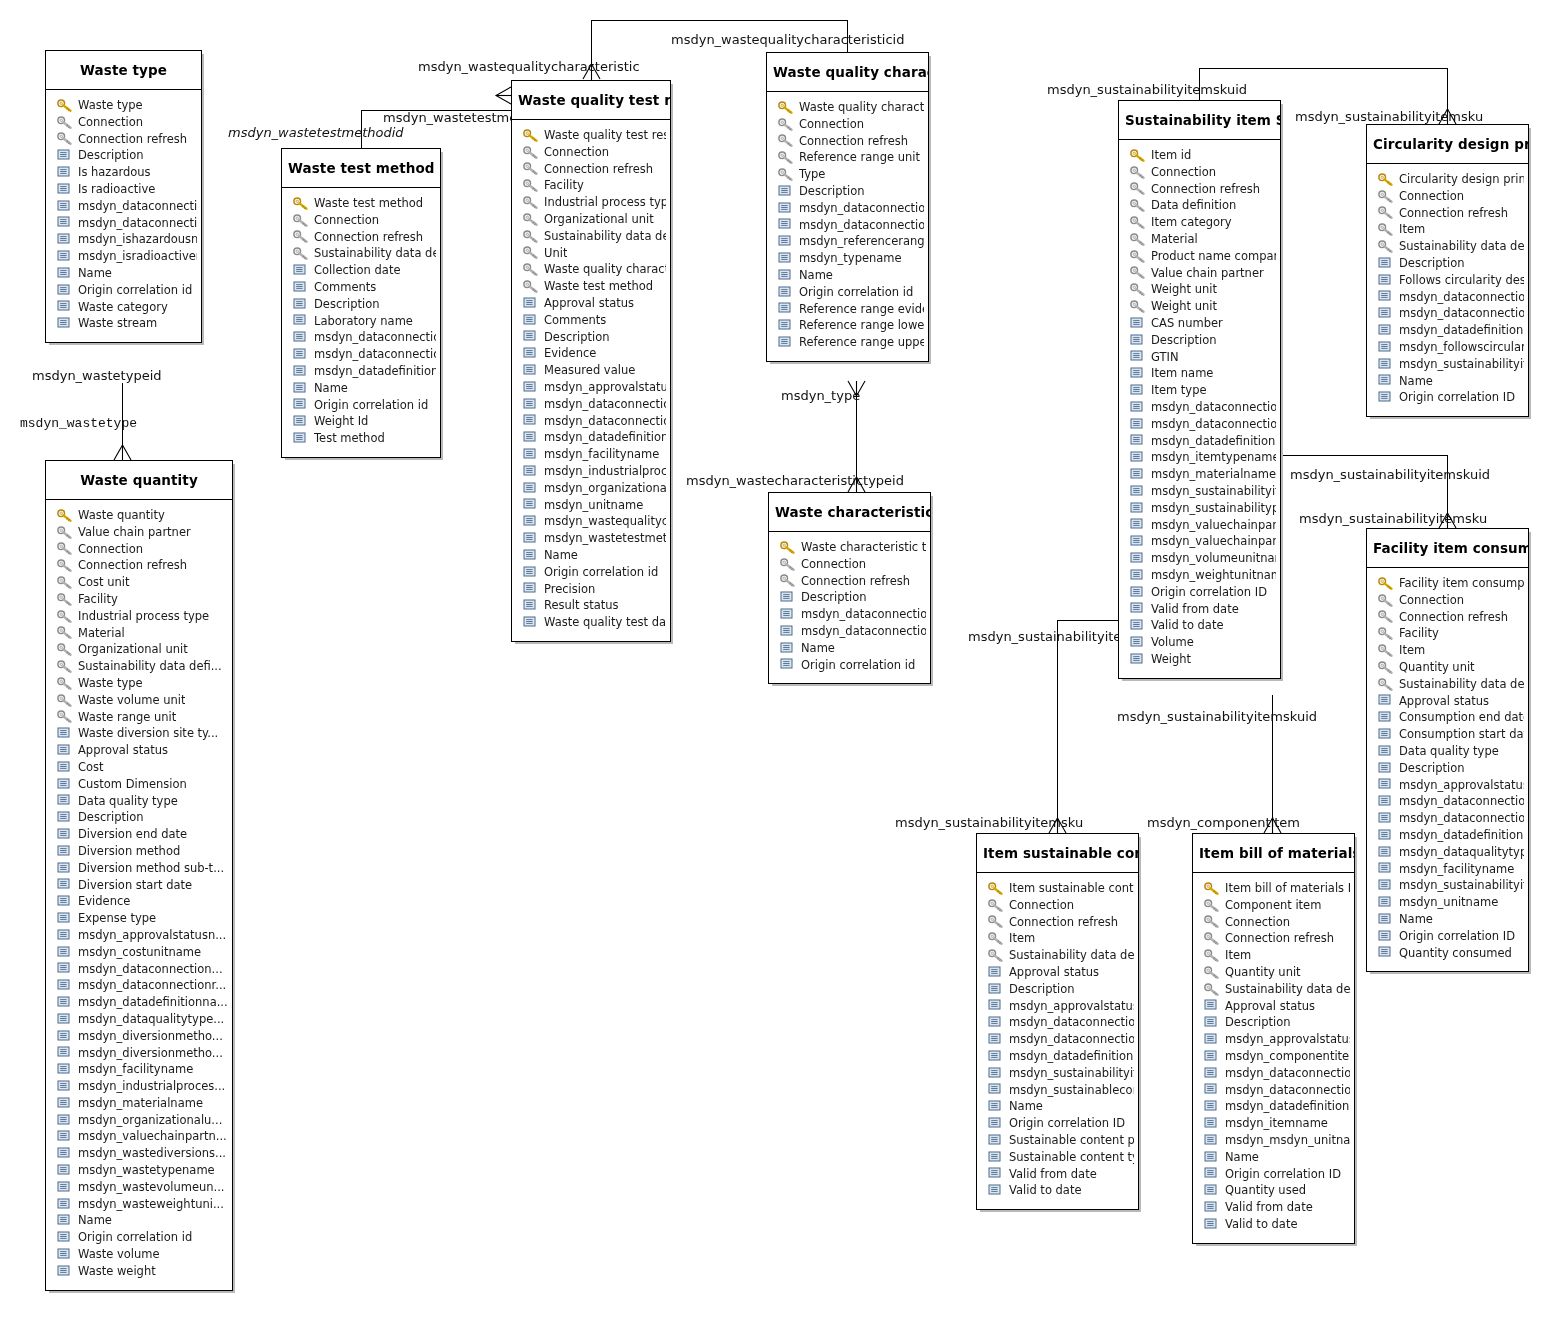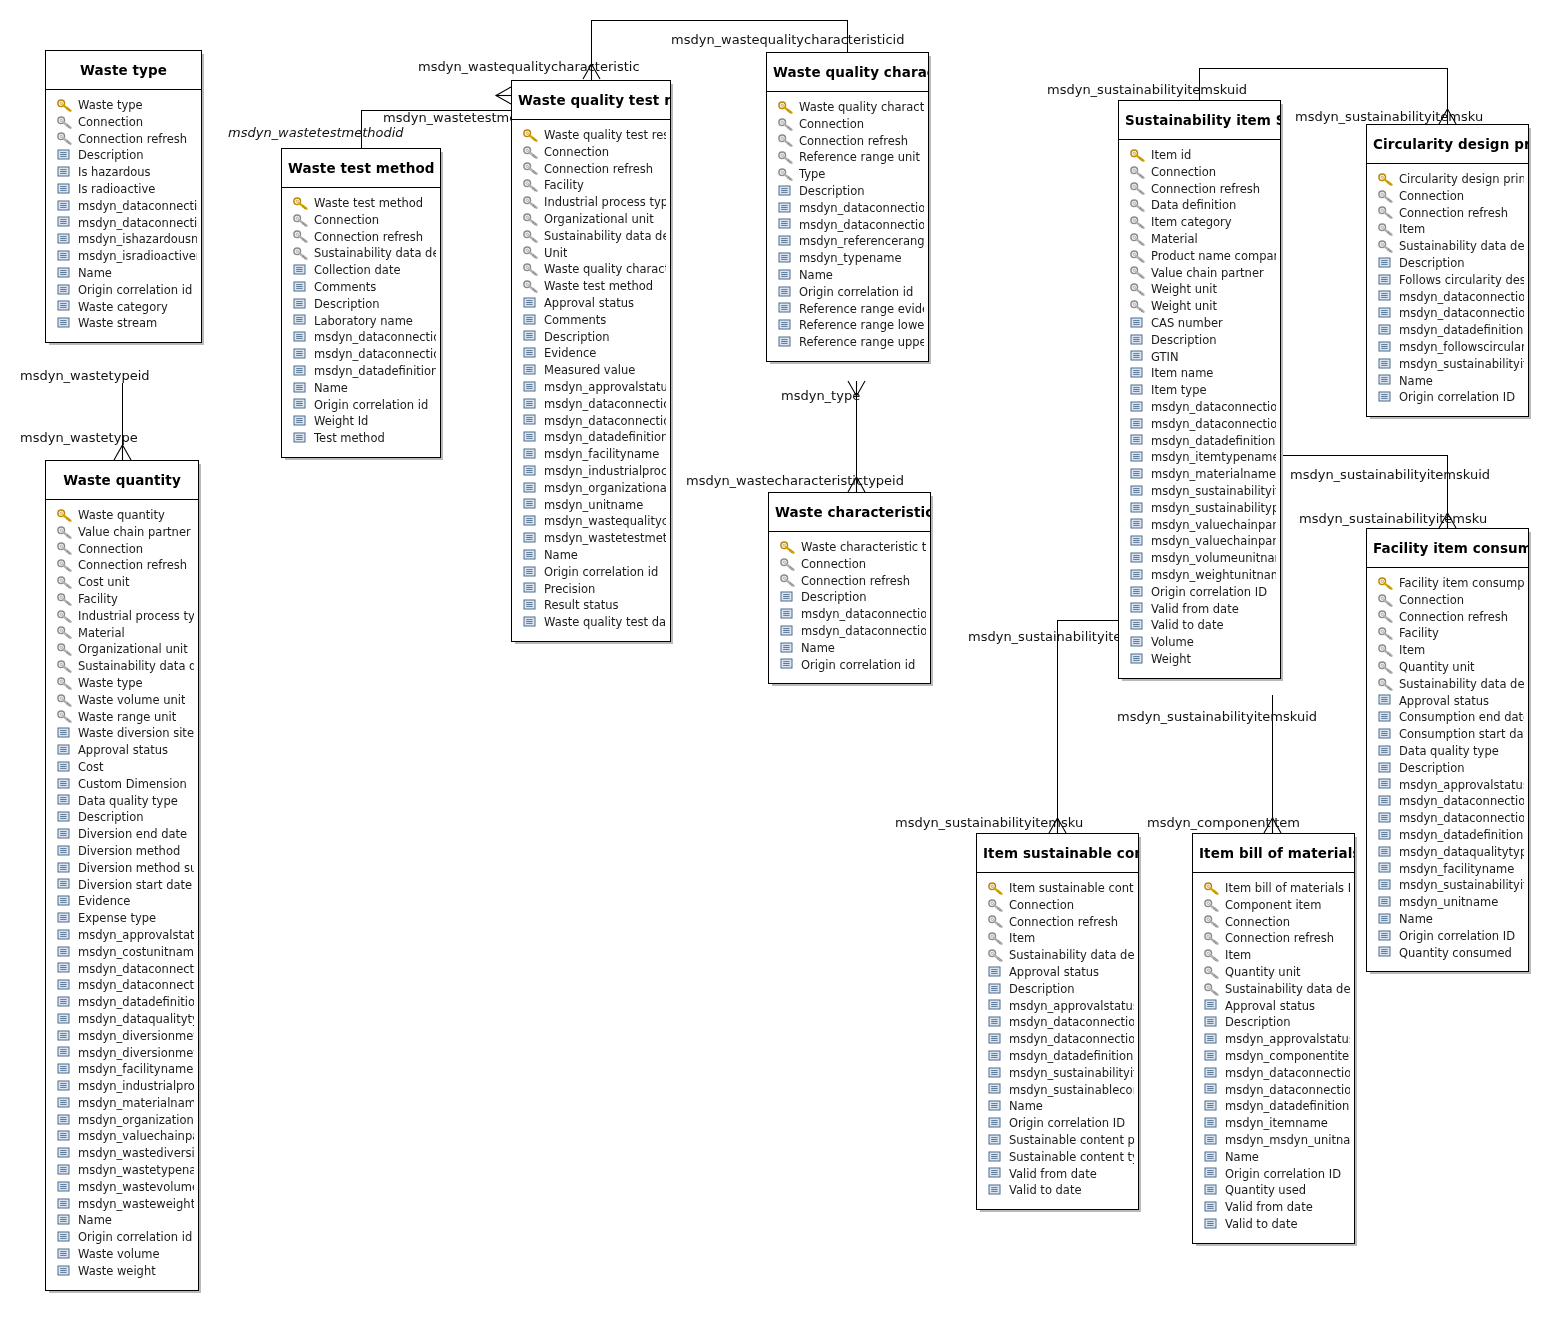--- a/index.html
+++ b/index.html
@@ -160,22 +160,22 @@
         <path d="M9.5,16 L9.5,1" stroke="#000" fill="none" stroke-width="1.1"></path>
       </svg>
 
     <svg class="crow" style="left:1263px; top:817px;" width="19" height="17">
         <path d="M1,16 L9.5,1 L18,16" stroke="#000" fill="none" stroke-width="1.1"></path>
         <path d="M9.5,16 L9.5,1" stroke="#000" fill="none" stroke-width="1.1"></path>
       </svg>
   </div>
 
   <div id="rel-labels">
-      <div class="rel-label" style="left: 20px; top: 368px;">msdyn_wastetypeid</div>
-      <div class="rel-label" style="left: 20px; top: 430px;">msdyn_wastetype</div>
+      <div class="rel-label" style="left: 32px; top: 368px;">msdyn_wastetypeid</div>
+      <div class="rel-label" style="left: 20px; top: 416px; font-family: Liberation Mono, monospace;">msdyn_wastetype</div>
       <div class="rel-label" style="left: 228px; top: 125px; font-style: italic;">msdyn_wastetestmethodid</div>
       <div class="rel-label" style="left: 383px; top: 110px;">msdyn_wastetestmethod</div>
       <div class="rel-label" style="left: 418px; top: 59px;">msdyn_wastequalitycharacteristic</div>
       <div class="rel-label" style="left: 671px; top: 32px;">msdyn_wastequalitycharacteristicid</div>
       <div class="rel-label" style="left: 781px; top: 388px;">msdyn_type</div>
       <div class="rel-label" style="left: 686px; top: 473px;">msdyn_wastecharacteristictypeid</div>
       <div class="rel-label" style="left: 1047px; top: 82px;">msdyn_sustainabilityitemskuid</div>
       <div class="rel-label" style="left: 1295px; top: 109px;">msdyn_sustainabilityitemsku</div>
       <div class="rel-label" style="left: 1290px; top: 467px;">msdyn_sustainabilityitemskuid</div>
       <div class="rel-label" style="left: 1299px; top: 511px;">msdyn_sustainabilityitemsku</div>
@@ -320,21 +320,21 @@
             <span class="ico">
               <svg width="14" height="11" viewBox="0 0 14 11">
                 <rect x="1" y="1" width="11" height="9" fill="#dce6f2" stroke="#4a6b8a" stroke-width="1"></rect>
                 <path d="M3.2,3.6 H9.6 M3.2,5.5 H9.6 M3.2,7.4 H9.6" stroke="#4a6b8a" stroke-width="0.9"></path>
               </svg>
             </span>
             <span class="label">Waste stream</span>
           </li>
         </ul>
       </div>
-      <div class="entity" style="left: 45px; top: 460px; width: 154px;">
+      <div class="entity" style="left: 45px; top: 460px; width: 188px;">
         <div class="entity-title">Waste quantity</div>
         <ul class="attr-list">
           <li class="attr">
             <span class="ico">
               <svg width="16" height="13" viewBox="0 0 16 13">
                 <circle cx="4.2" cy="4.2" r="3.3" fill="none" stroke="#b8860b" stroke-width="1.5"></circle>
                 <circle cx="4.2" cy="4.2" r="1.2" fill="#fff" stroke="#b8860b" stroke-width="0.7"></circle>
                 <path d="M6.2,6.2 L13.5,11.8" stroke="#e0b400" stroke-width="2.4" stroke-linecap="round"></path>
                 <path d="M6.2,6.2 L13.5,11.8" stroke="#b8860b" stroke-width="0.7" fill="none"></path>
                 <path d="M9.5,10.4 L11.2,8.6" stroke="#b8860b" stroke-width="1.1"></path>

